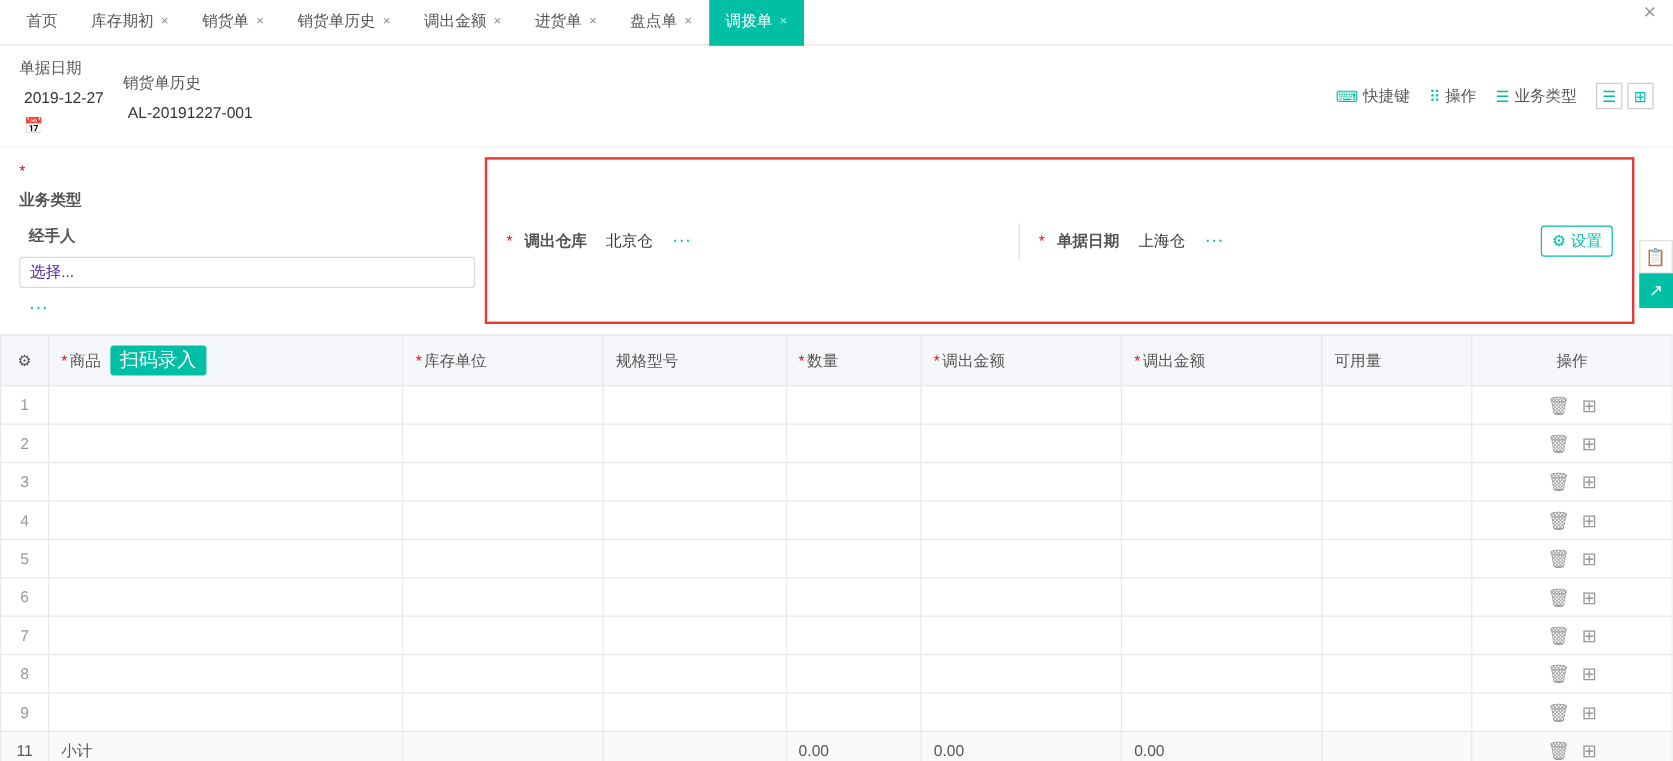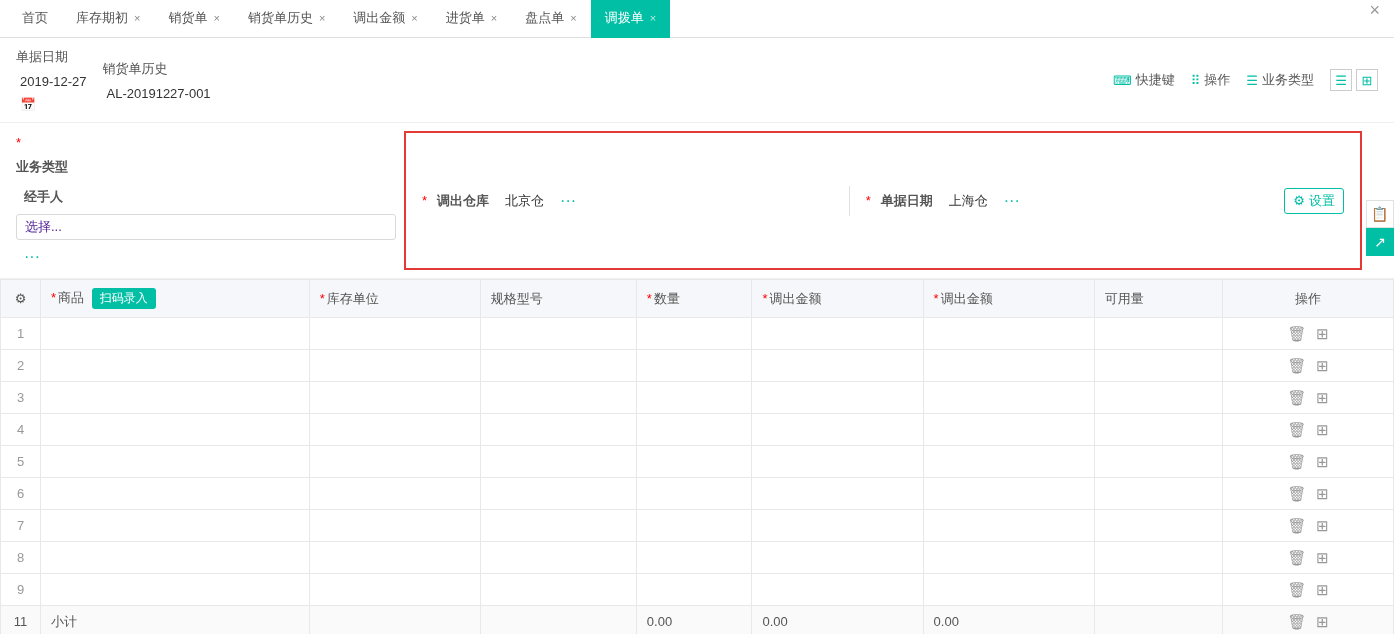--- a/index.html
+++ b/index.html
@@ -218,21 +218,21 @@
       margin: 0 3px;
     }
 
     
     .scan-btn {
       background: #00bfa5;
       color: #fff;
       border: none;
       border-radius: 3px;
       padding: 2px 8px;
-      font-size: 12px;
+      font-size: 16px;
       cursor: pointer;
       margin-left: 4px;
     }
 
     
     .gear-th {
       width: 40px;
       text-align: center;
     }
 

